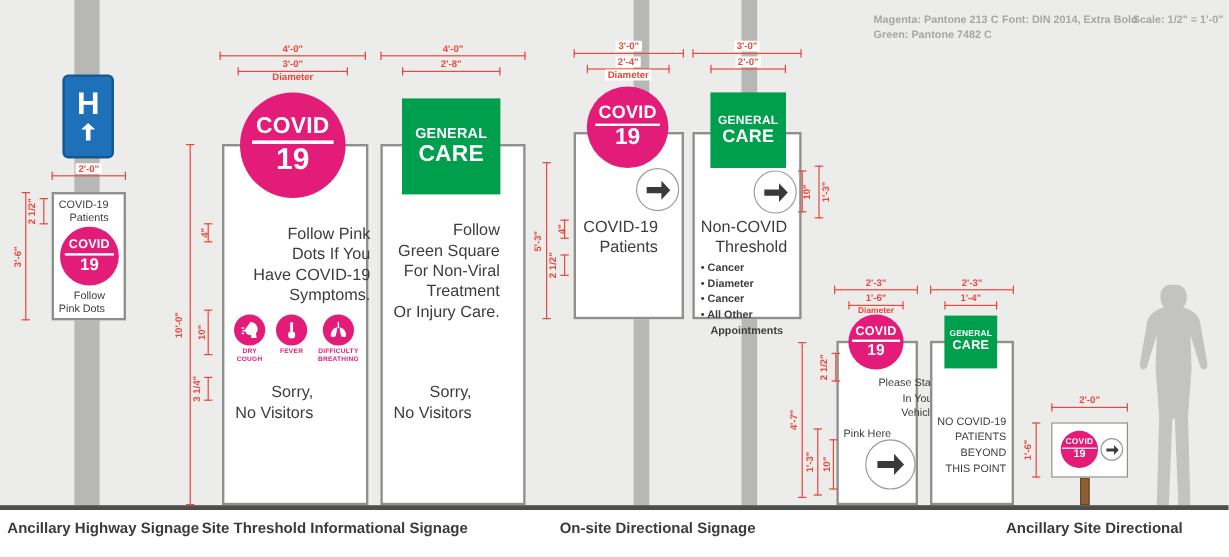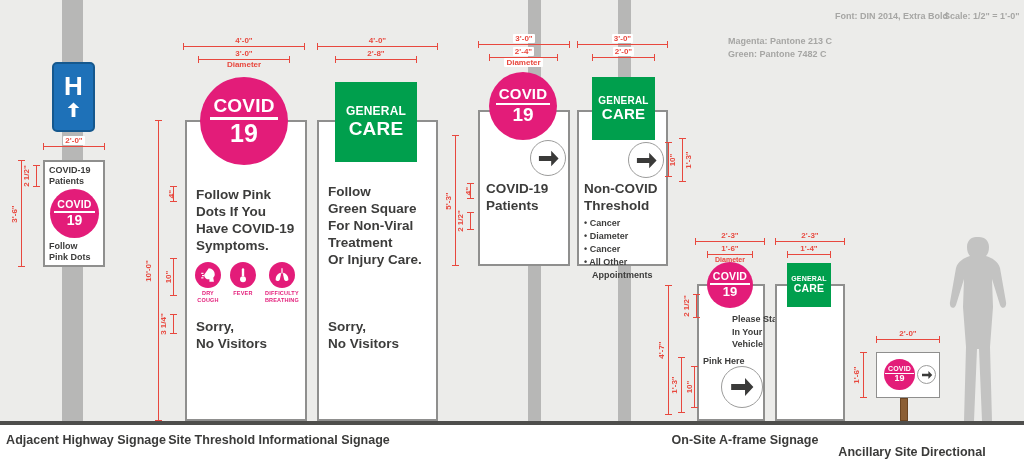--- a/index.html
+++ b/index.html
@@ -9,21 +9,21 @@
   .pole{position:absolute;background:#B7B7B6;}
   .panel{position:absolute;background:#fff;border:2px solid #8F8F8E;box-sizing:border-box;}
   .badge-circle{position:absolute;background:var(--magenta,#E31C79);border-radius:50%;color:#fff;
       display:flex;flex-direction:column;align-items:center;justify-content:center;font-weight:bold;text-align:center;}
   .badge-circle .u{border-bottom:2px solid #fff;line-height:1.12;padding:0 3px;letter-spacing:.2px;}
   .badge-circle .n{line-height:1.08;}
   .gsq{position:absolute;background:var(--green,#009F4D);color:#fff;font-weight:bold;
       display:flex;flex-direction:column;align-items:center;justify-content:center;text-align:center;line-height:1.12;letter-spacing:.2px;}
   .arrowc{position:absolute;background:#fff;border:1.5px solid #9C9C9B;border-radius:50%;
       display:flex;align-items:center;justify-content:center;box-sizing:border-box;}
-  .txt{position:absolute;color:#3C3C3B;font-weight:bold;white-space:pre-line;line-height:1.26;}
+  .txt{position:absolute;color:#3C3C3B;font-weight:normal;white-space:pre-line;line-height:1.26;text-align:right;}
   .dimh{position:absolute;color:var(--red,#E8483E);font-size:8px;font-weight:bold;text-align:center;}
   .dimh .lab{line-height:1.15;display:inline-block;padding:0 2px;}
   .dimh.patch .lab{background:#fff;border-radius:1px;}
   .dimh .ln{position:relative;height:1px;background:var(--red,#E8483E);margin-top:1px;}
   .ln::before,.ln::after{content:"";position:absolute;top:-3px;width:1px;height:7px;background:var(--red,#E8483E);}
   .ln::before{left:0;}.ln::after{right:0;}
   .dimlab{position:absolute;color:var(--red,#E8483E);font-size:8px;font-weight:bold;text-align:center;line-height:1.1;}
   .dimlab.patch span{background:#fff;padding:0 2px;border-radius:1px;}
   .dimv{position:absolute;width:14px;}
   .dimv .vln{position:absolute;left:7px;top:0;width:1px;height:100%;background:var(--red,#E8483E);}
@@ -45,21 +45,21 @@
   .hletter{font-size:26px;font-weight:bold;line-height:1;}
   .ground{position:absolute;left:0;top:421px;width:1024px;height:4px;background:#4E4E4C;}
   .below{position:absolute;left:0;top:425px;width:1024px;height:39px;background:#fff;}
   .post{position:absolute;background:#8B5E34;border:1px solid #6C4522;box-sizing:border-box;}
 </style>
 </head>
 <body>
 
 <div class="stage">
 
-  <div class="note" style="left:728px;top:10px;margin-top:25px;">Magenta: Pantone 213 C
+  <div class="note" style="left:728px;top:10px;">Magenta: Pantone 213 C
 Green: Pantone 7482 C</div>
   <div class="note" style="left:835px;top:10px;">Font: DIN 2014, Extra Bold</div>
   <div class="note" style="left:944px;top:10px;">Scale: 1/2" = 1'-0"</div>
 
   <div class="pole" style="left:62px;top:0;width:21px;height:421px;"></div>
   <div class="hsign" style="left:52px;top:62px;width:43px;height:70px;">
     <div class="hletter">H</div>
     <span style="display:flex;">
       <svg width="17" height="22" viewBox="0 0 24 24">
           <path fill="#fff" d="M9.3 22V9.2H3.8L12 1.5l8.2 7.7h-5.5V22z"></path>
@@ -101,21 +101,21 @@
   </div>
   <div class="dimh" style="left:335px;top:49px;width:82px;">
     <span class="lab">2'-8"</span><div class="ln"></div>
   </div>
 
   <div class="panel" style="left:185px;top:120px;width:122px;height:301px;"></div>
   <div class="badge-circle" style="left:200px;top:77px;width:88px;height:88px;">
     <span class="u" style="font-size:19px;border-bottom-width:3px;">COVID</span>
     <span class="n" style="font-size:25px;">19</span>
   </div>
-  <div class="txt" style="left:196px;top:186px;font-size:13.5px;">Follow Pink
+  <div class="txt" style="left:211px;top:186px;font-size:13.5px;">Follow Pink
 Dots If You
 Have COVID-19
 Symptoms.</div>
   <div class="symrow" style="left:195px;top:262px;width:104px;">
     <div class="symitem">
       <div class="sym">
         <svg width="18" height="18" viewBox="0 0 24 24">
             <path fill="#fff" d="M13 3a8 8 0 0 1 8 8c0 2.2-.9 3.6-2 4.6l.9 5.4h-6v-3.2c-3.8.3-7-2.3-7-6.3z"></path>
             <rect x="3" y="9" width="3" height="1.6" fill="#fff"></rect>
             <rect x="4" y="12" width="3" height="1.6" fill="#fff"></rect>
@@ -281,20 +281,24 @@
     <svg width="26" height="26" viewBox="0 0 24 24">
         <path fill="#3A3A39" d="M2 9.3h12.8V3.8L22.5 12l-7.7 8.2v-5.5H2z"></path>
       </svg>
   </div>
 
   <div class="panel" style="left:775px;top:284px;width:70px;height:137px;"></div>
   <div class="gsq" style="left:787px;top:263px;width:44px;height:44px;">
     <span style="font-size:7px;">GENERAL</span>
     <span style="font-size:10.5px;">CARE</span>
   </div>
+  <div class="txt" style="left:781px;top:345px;font-size:9px;line-height:1.45;">NO COVID-19
+PATIENTS
+BEYOND
+THIS POINT</div>
 
   <div class="dimv" style="left:661px;top:285px;height:130px;">
     <div class="vln"></div>
       <span class="lab">4'-7"</span>
   </div>
   <div class="dimv" style="left:674px;top:357px;height:56px;">
     <div class="vln"></div>
       <span class="lab">1'-3"</span>
   </div>
   <div class="dimv" style="left:687px;top:366px;height:42px;">
@@ -326,18 +330,18 @@
   </div>
 
   <div class="abs" style="left:945px;top:237px;">
     <svg width="68" height="184" viewBox="0 0 66 184">
       <path fill="#C3C3C2" d="M33 0c6 0 10 4 10 10 0 4-1 7-3 9 6 2 12 5 14 12l6 34c1 6-4 8-6 3l-8-26 1 28-3 40 2 74h-10l-3-72h-2l-3 72H18l2-74-3-40 1-28-8 26c-2 5-7 3-6-3l6-34c2-7 8-10 14-12-2-2-3-5-3-9 0-6 4-10 9-10z"></path>
     </svg>
   </div>
 
   <div class="ground"></div>
   <div class="below"></div>
-  <div class="seclab" style="left:86px;">Adjacent Highway Signage</div>
+  <div class="seclab" style="left:86px;">Ancillary Highway Signage</div>
   <div class="seclab" style="left:279px;">Site Threshold Informational Signage</div>
-  <div class="seclab" style="left:745px;">On-Site A-frame Signage</div>
-  <div class="seclab" style="left:912px;margin-top:12px;">Ancillary Site Directional</div>
+  <div class="seclab" style="left:548px;">On-site Directional Signage</div>
+  <div class="seclab" style="left:912px;">Ancillary Site Directional</div>
 
 </div>
 
 </body></html>

